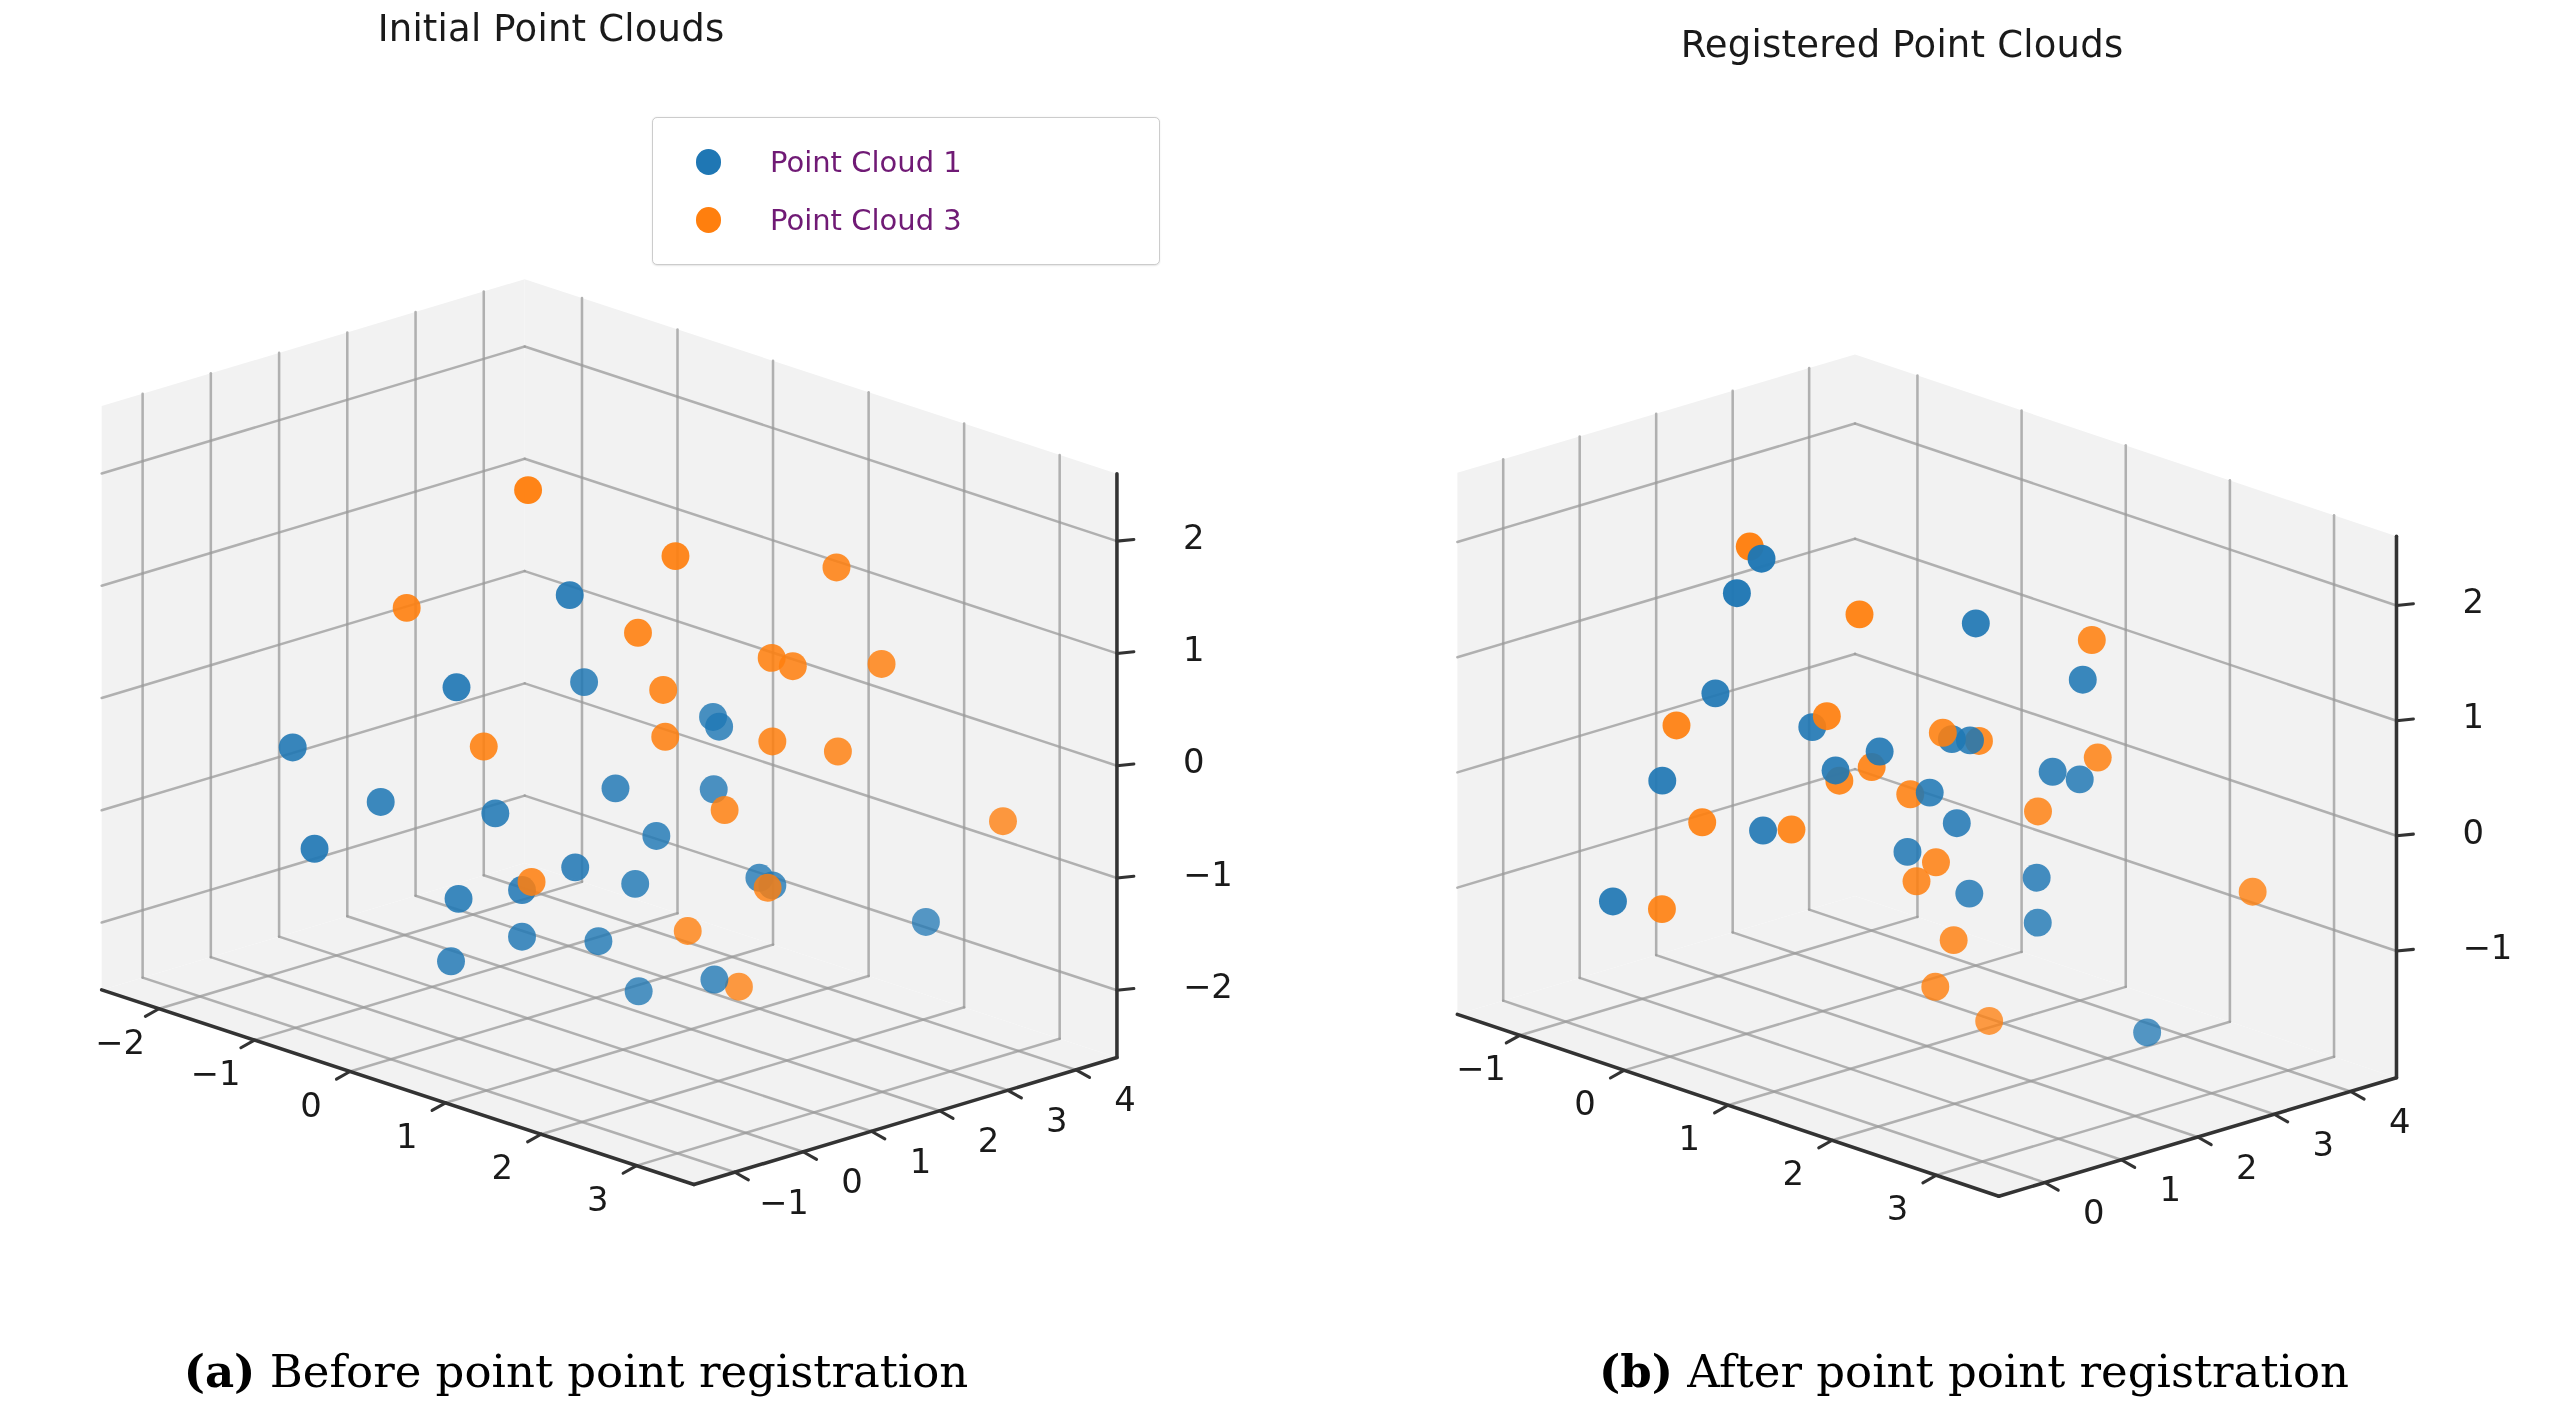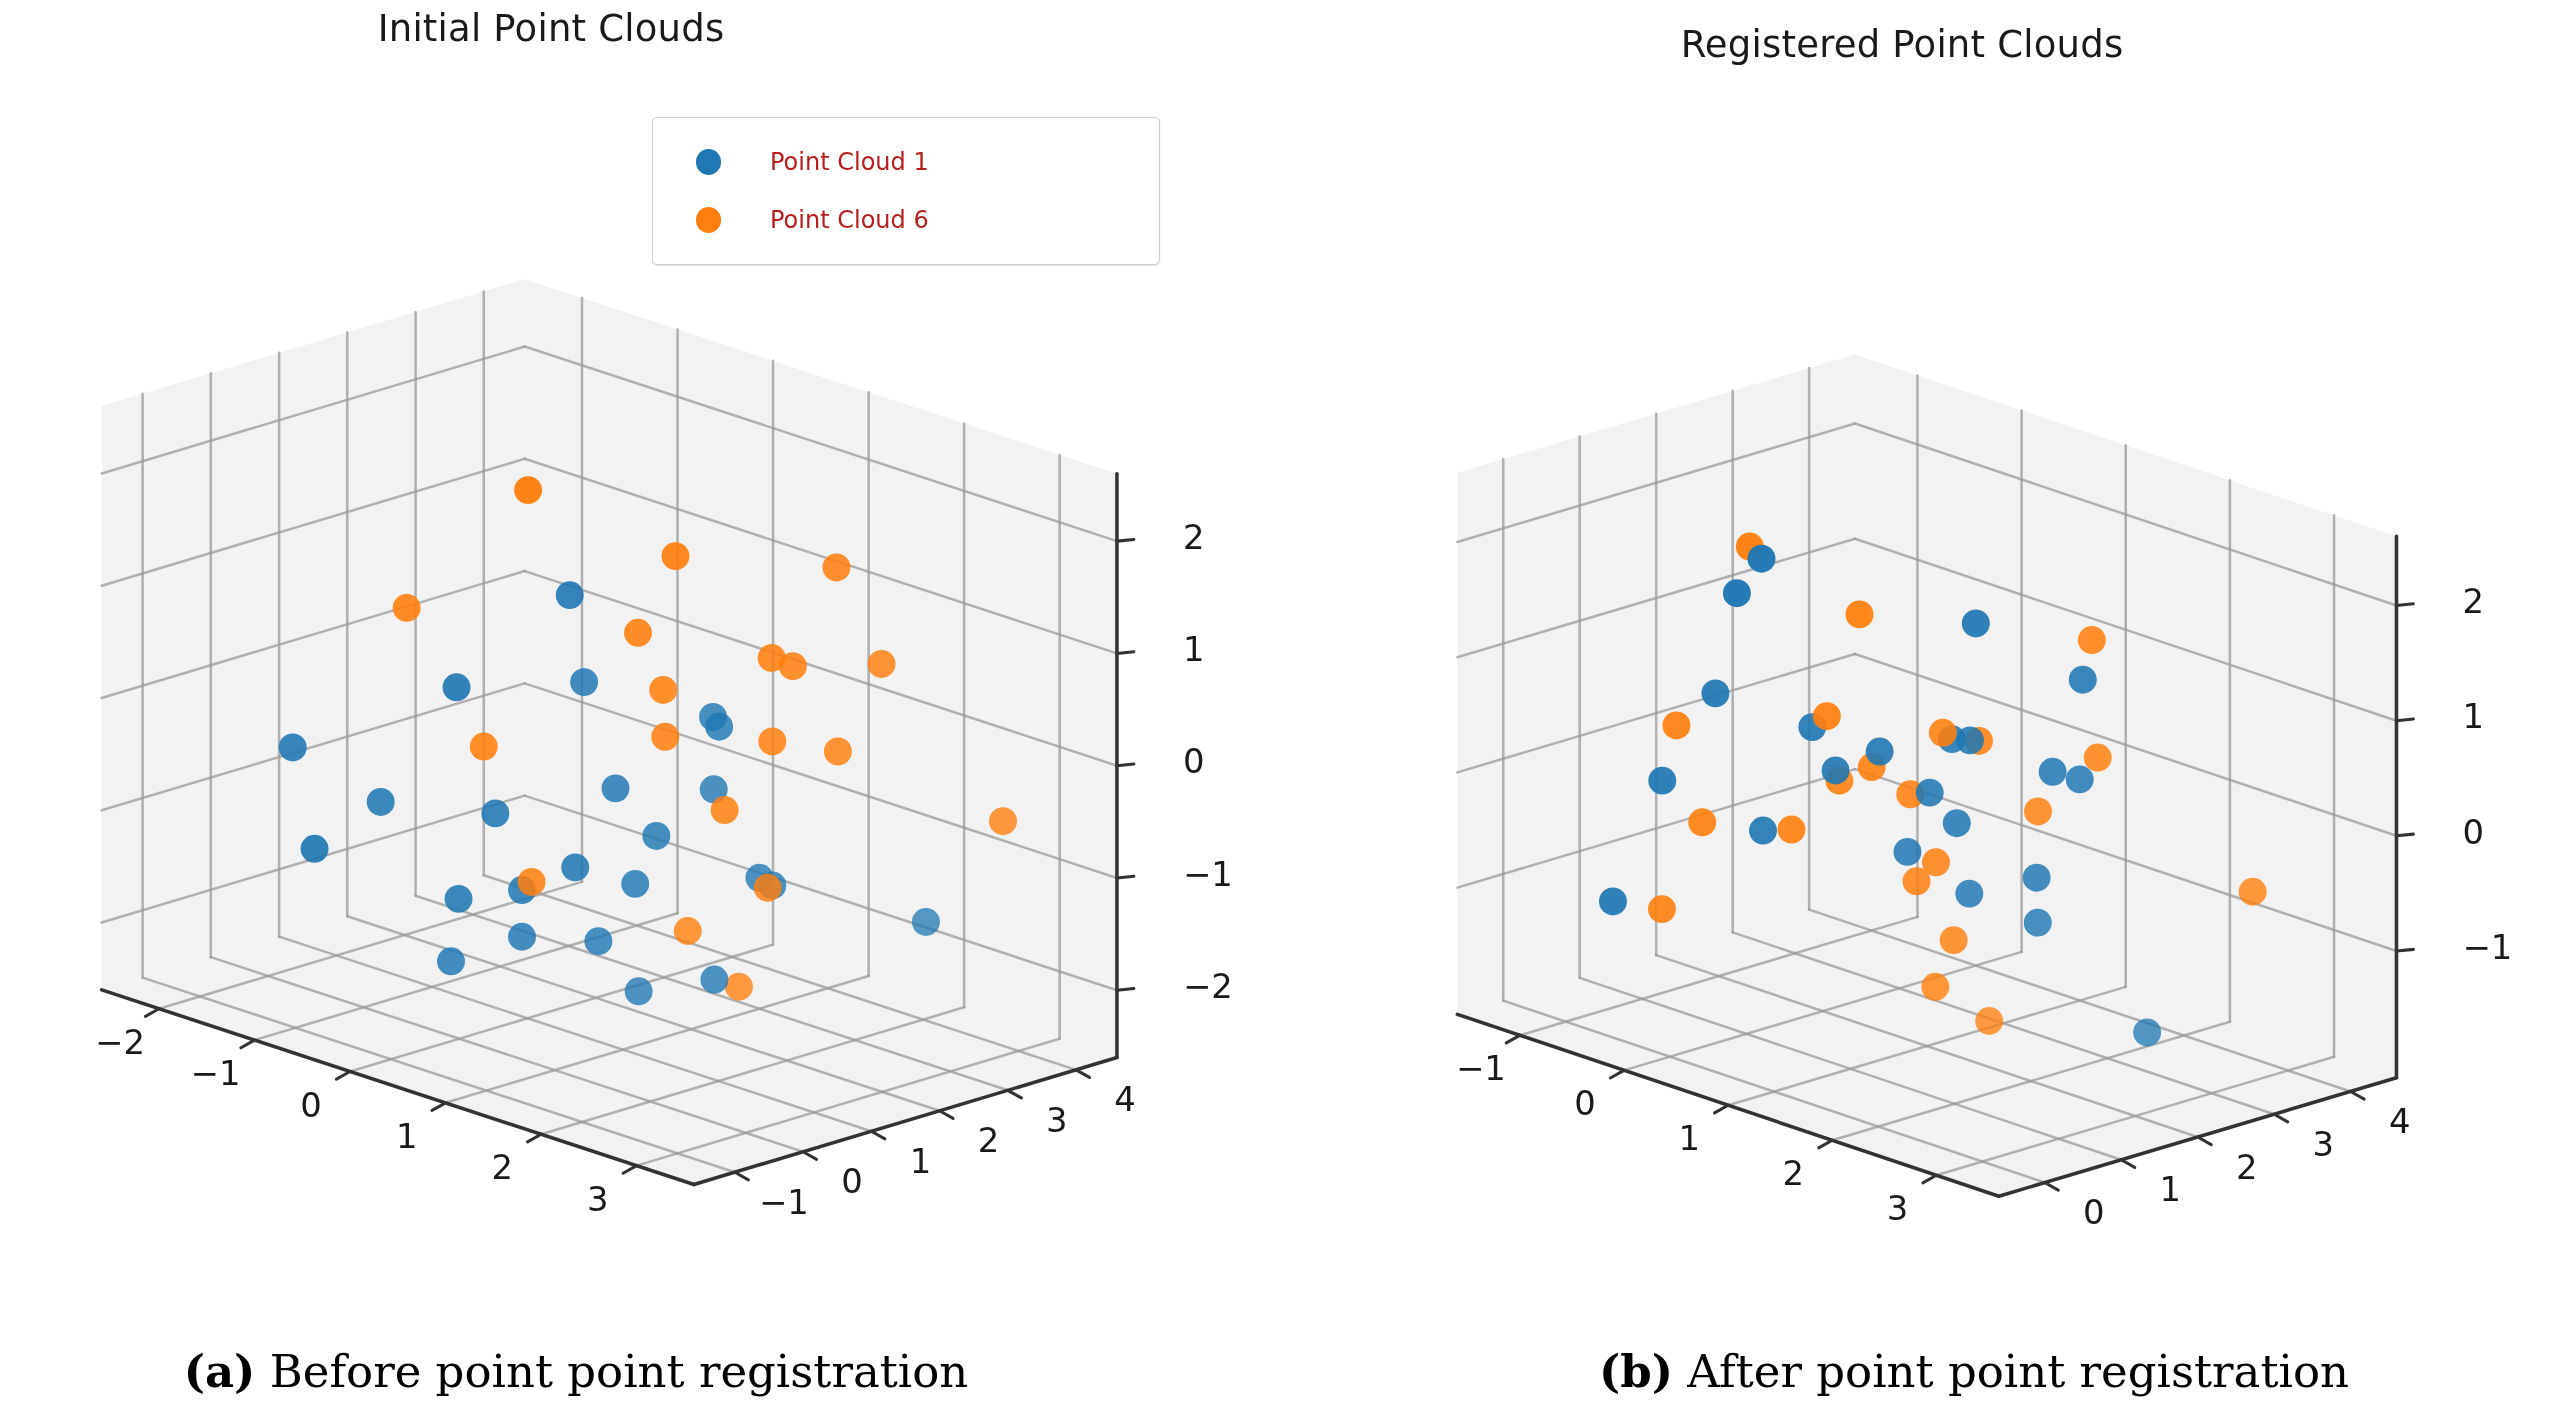--- a/index.html
+++ b/index.html
@@ -66,22 +66,22 @@
   }
   .legend-swatch {
     width: 25.4px;
     height: 25.4px;
     border-radius: 50%;
     flex: 0 0 auto;
     margin-left: 24px;
     margin-right: 49px;
   }
   .legend-label {
-    font-size: 24px;
-    color: #b91c1c;
+    font-size: 29px;
+    color: #701a75;
     white-space: nowrap;
     font-family: "DejaVu Sans", sans-serif;
   }
 
   .caption {
     position: absolute;
     bottom: 13.5px;
     width: 1288px;
     text-align: center;
     font-family: "DejaVu Serif", serif;
@@ -235,21 +235,21 @@
         </g>
       </svg>
 
     <div class="legend-box legend-left">
       <div class="legend-row">
         <span class="legend-swatch" style="background:#1f77b4"></span>
         <span class="legend-label">Point Cloud 1</span>
       </div>
       <div class="legend-row">
         <span class="legend-swatch" style="background:#ff7f0e"></span>
-        <span class="legend-label">Point Cloud 6</span>
+        <span class="legend-label">Point Cloud 3</span>
       </div>
     </div>
   </div>
 
   <div class="panel panel-right">
     <div class="panel-title">Registered Point Clouds</div>
     <svg class="plot-svg" id="svg-right" width="1288" height="1286" viewBox="0 0 1522 1520">
         <g>
           <polygon points="200.0,1180.0 670.0,1040.0 670.0,400.0 200.0,540.0" fill="#f2f2f2" fill-opacity="1" stroke="none"></polygon>
           <polygon points="670.0,1040.0 1310.0,1255.0 1310.0,615.0 670.0,400.0" fill="#f2f2f2" fill-opacity="1" stroke="none"></polygon>

